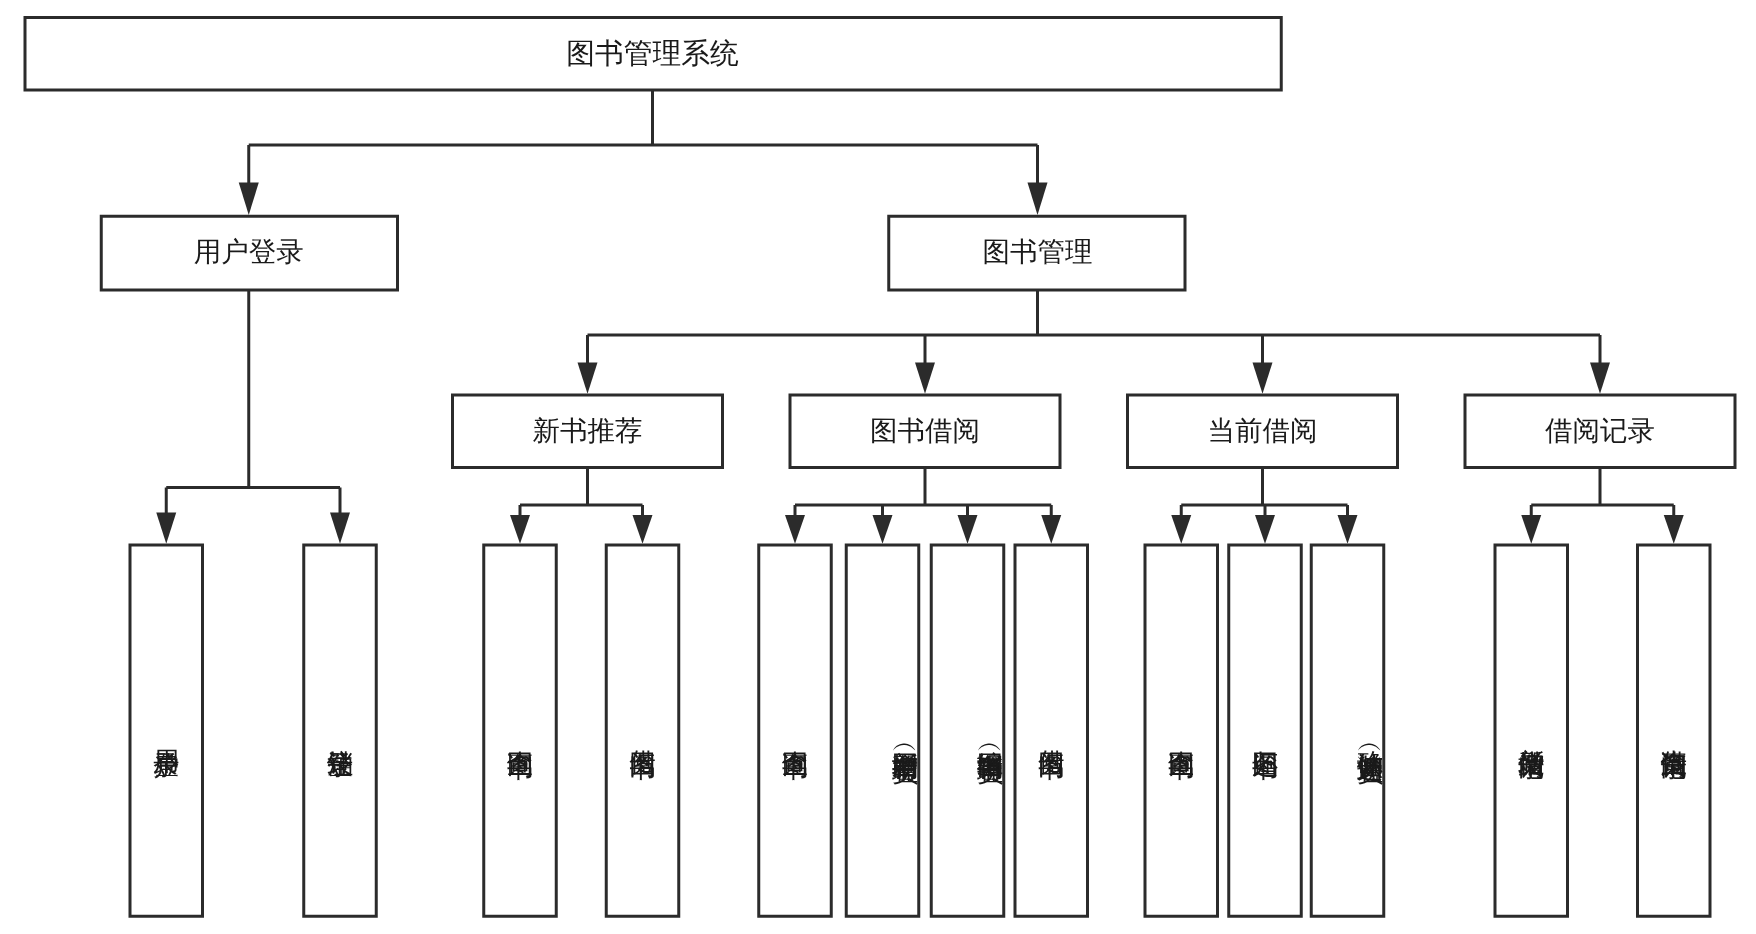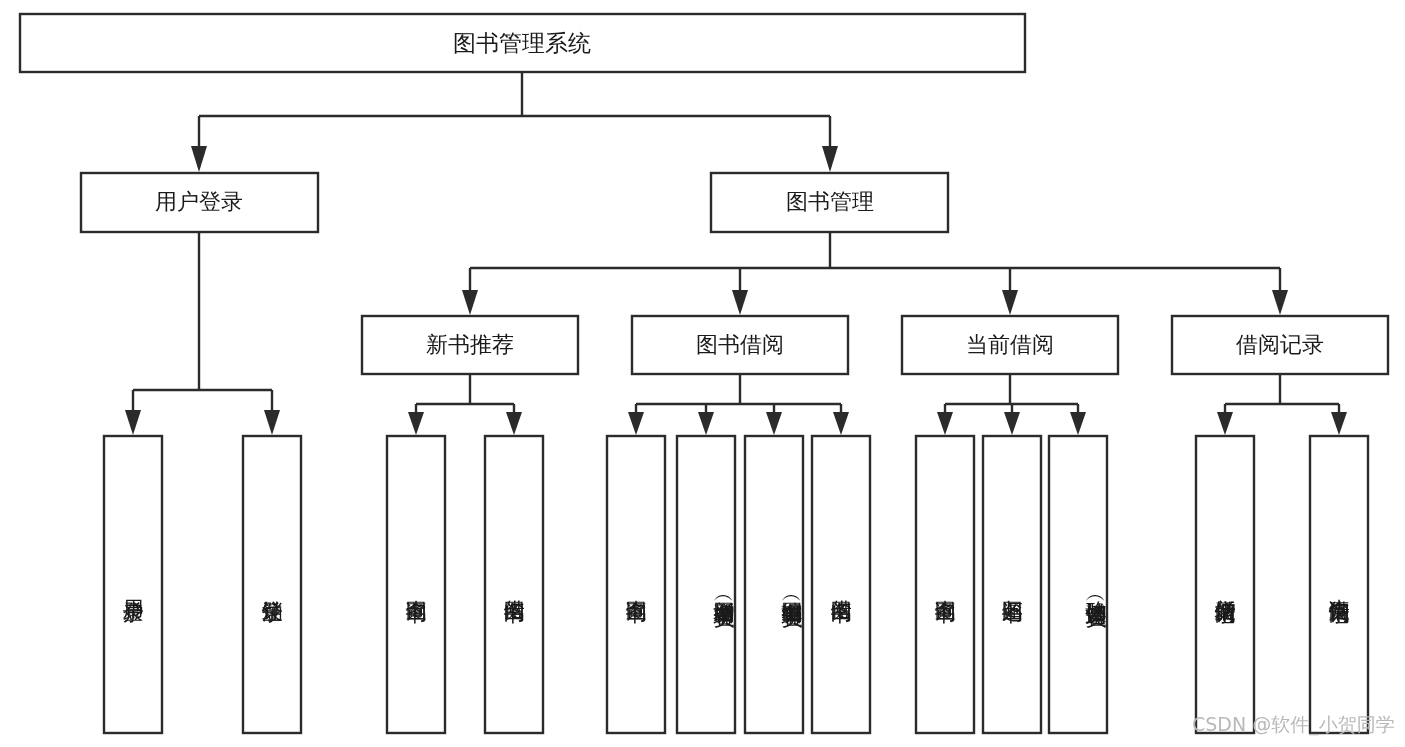--- a/index.html
+++ b/index.html
@@ -226,15 +226,14 @@
   <div class="leaf-label" style="left:745px; top:436px; width:58px; height:297px; align-items:flex-start; padding-top:8px; box-sizing:border-box;">编辑图书（管理员）</div>
   <div class="leaf-label" style="left:812px; top:436px; width:58px; height:297px;">借阅图书</div>
 
   <div class="leaf-label" style="left:916px; top:436px; width:58px; height:297px;">查询图书</div>
   <div class="leaf-label" style="left:983px; top:436px; width:58px; height:297px;">归还图书</div>
   <div class="leaf-label" style="left:1049px; top:436px; width:58px; height:297px; align-items:flex-start; padding-top:8px; box-sizing:border-box;">确认归还（管理员）</div>
 
   <div class="leaf-label" style="left:1196px; top:436px; width:58px; height:297px;">新增借阅记录</div>
   <div class="leaf-label" style="left:1310px; top:436px; width:58px; height:297px;">查询借阅记录</div>
 
-  <div class="watermark" style="left:1192px; top:712px;">CSDN @软件_小贺同学</div>
 
 </div>
 
 </body></html>

